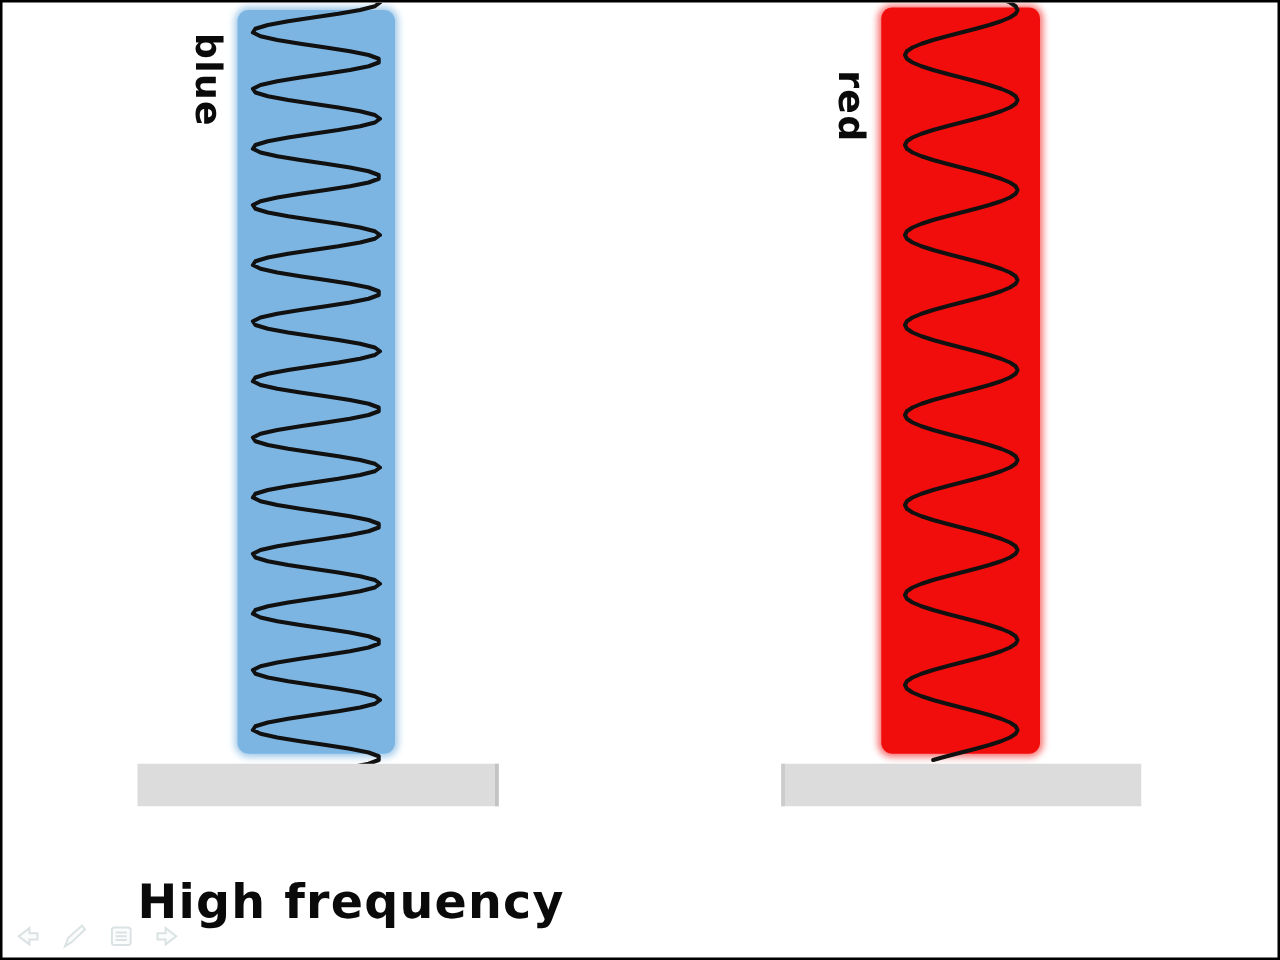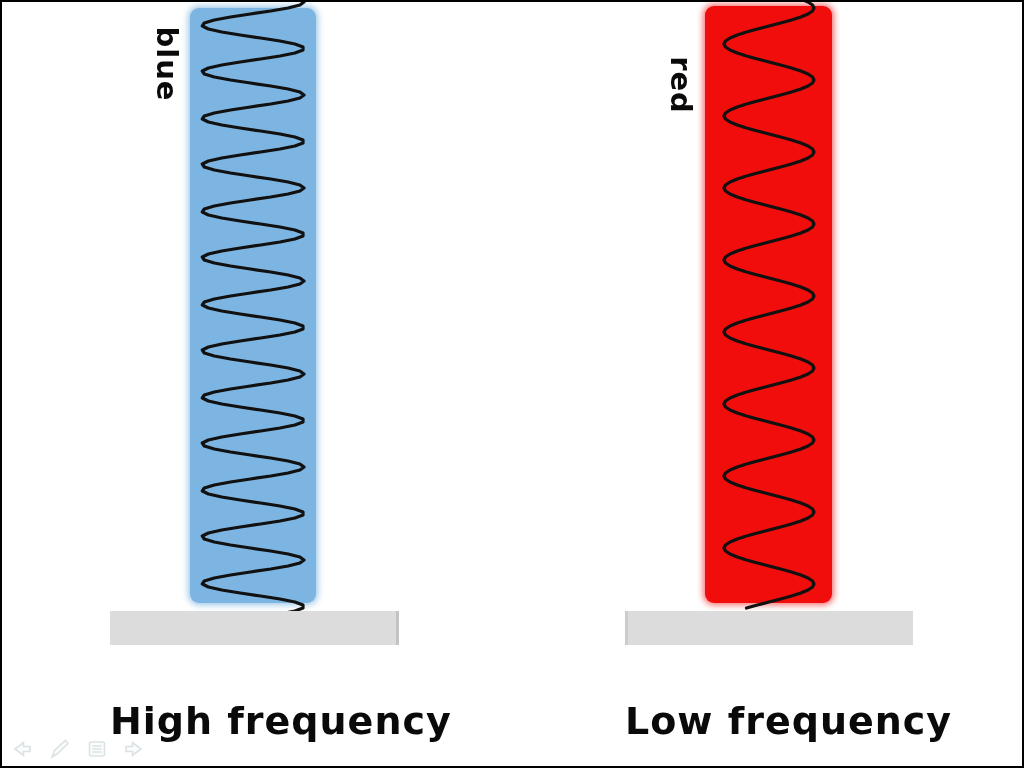--- a/index.html
+++ b/index.html
@@ -70,21 +70,20 @@
     <path d="M798.8,-3.0 L806.0,0.0 L810.5,3.0 L812.0,6.0 L810.5,9.0 L806.0,12.0 L798.8,15.0 L789.5,18.0 L778.6,21.0 L767.0,24.0 L755.4,27.0 L744.5,30.0 L735.2,33.0 L728.0,36.0 L723.5,39.0 L722.0,42.0 L723.5,45.0 L728.0,48.0 L735.2,51.0 L744.5,54.0 L755.4,57.0 L767.0,60.0 L778.6,63.0 L789.5,66.0 L798.8,69.0 L806.0,72.0 L810.5,75.0 L812.0,78.0 L810.5,81.0 L806.0,84.0 L798.8,87.0 L789.5,90.0 L778.6,93.0 L767.0,96.0 L755.4,99.0 L744.5,102.0 L735.2,105.0 L728.0,108.0 L723.5,111.0 L722.0,114.0 L723.5,117.0 L728.0,120.0 L735.2,123.0 L744.5,126.0 L755.4,129.0 L767.0,132.0 L778.6,135.0 L789.5,138.0 L798.8,141.0 L806.0,144.0 L810.5,147.0 L812.0,150.0 L810.5,153.0 L806.0,156.0 L798.8,159.0 L789.5,162.0 L778.6,165.0 L767.0,168.0 L755.4,171.0 L744.5,174.0 L735.2,177.0 L728.0,180.0 L723.5,183.0 L722.0,186.0 L723.5,189.0 L728.0,192.0 L735.2,195.0 L744.5,198.0 L755.4,201.0 L767.0,204.0 L778.6,207.0 L789.5,210.0 L798.8,213.0 L806.0,216.0 L810.5,219.0 L812.0,222.0 L810.5,225.0 L806.0,228.0 L798.8,231.0 L789.5,234.0 L778.6,237.0 L767.0,240.0 L755.4,243.0 L744.5,246.0 L735.2,249.0 L728.0,252.0 L723.5,255.0 L722.0,258.0 L723.5,261.0 L728.0,264.0 L735.2,267.0 L744.5,270.0 L755.4,273.0 L767.0,276.0 L778.6,279.0 L789.5,282.0 L798.8,285.0 L806.0,288.0 L810.5,291.0 L812.0,294.0 L810.5,297.0 L806.0,300.0 L798.8,303.0 L789.5,306.0 L778.6,309.0 L767.0,312.0 L755.4,315.0 L744.5,318.0 L735.2,321.0 L728.0,324.0 L723.5,327.0 L722.0,330.0 L723.5,333.0 L728.0,336.0 L735.2,339.0 L744.5,342.0 L755.4,345.0 L767.0,348.0 L778.6,351.0 L789.5,354.0 L798.8,357.0 L806.0,360.0 L810.5,363.0 L812.0,366.0 L810.5,369.0 L806.0,372.0 L798.8,375.0 L789.5,378.0 L778.6,381.0 L767.0,384.0 L755.4,387.0 L744.5,390.0 L735.2,393.0 L728.0,396.0 L723.5,399.0 L722.0,402.0 L723.5,405.0 L728.0,408.0 L735.2,411.0 L744.5,414.0 L755.4,417.0 L767.0,420.0 L778.6,423.0 L789.5,426.0 L798.8,429.0 L806.0,432.0 L810.5,435.0 L812.0,438.0 L810.5,441.0 L806.0,444.0 L798.8,447.0 L789.5,450.0 L778.6,453.0 L767.0,456.0 L755.4,459.0 L744.5,462.0 L735.2,465.0 L728.0,468.0 L723.5,471.0 L722.0,474.0 L723.5,477.0 L728.0,480.0 L735.2,483.0 L744.5,486.0 L755.4,489.0 L767.0,492.0 L778.6,495.0 L789.5,498.0 L798.8,501.0 L806.0,504.0 L810.5,507.0 L812.0,510.0 L810.5,513.0 L806.0,516.0 L798.8,519.0 L789.5,522.0 L778.6,525.0 L767.0,528.0 L755.4,531.0 L744.5,534.0 L735.2,537.0 L728.0,540.0 L723.5,543.0 L722.0,546.0 L723.5,549.0 L728.0,552.0 L735.2,555.0 L744.5,558.0 L755.4,561.0 L767.0,564.0 L778.6,567.0 L789.5,570.0 L798.8,573.0 L806.0,576.0 L810.5,579.0 L812.0,582.0 L810.5,585.0 L806.0,588.0 L798.8,591.0 L789.5,594.0 L778.6,597.0 L767.0,600.0 L755.4,603.0 L744.5,606.0" stroke="#111111"></path>
   </svg>
 
   <div class="band-label" style="left: 165px; top: 62px;">blue</div>
   <div class="band-label" style="left: 679px; top: 83px;">red</div>
 
   <div class="base-bar edge-right" style="left: 108px; top: 609px; width: 289px; height: 34px; background: rgb(220, 220, 220);"></div>
   <div class="base-bar edge-left" style="left: 623px; top: 609px; width: 288px; height: 34px; background: rgb(220, 220, 220);"></div>
 
   <div class="caption" style="left: 108px; width: 289px;">High frequency</div>
-  <div class="caption" style="left: 623px; width: 288px;">Low frequency</div>
 
   <div class="toolbar">
     <button class="tool-btn">
       <span>
         <svg width="24" height="24" viewBox="0 0 24 24">
           <path class="tool-shape" d="M14.5 5.5 L6 12 L14.5 18.5 L14.5 14.5 L21 14.5 L21 9.5 L14.5 9.5 Z"></path>
         </svg>
       </span>
     </button>
     <button class="tool-btn">

